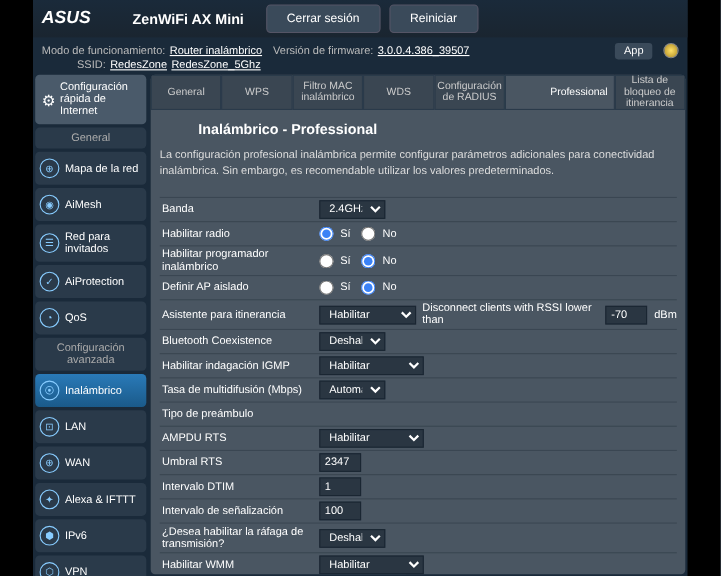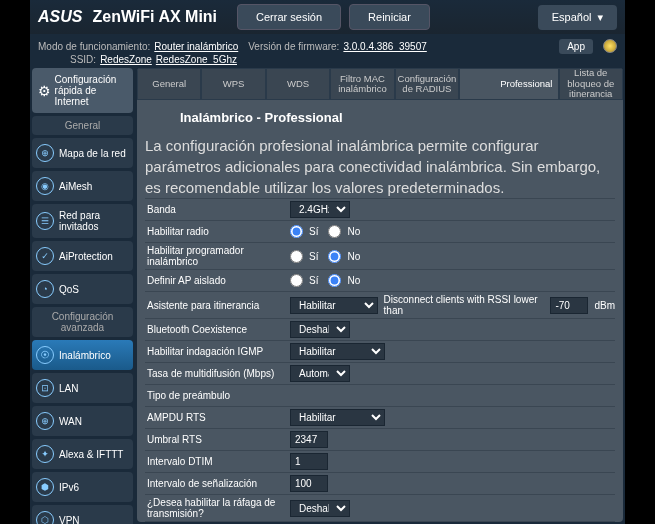--- a/index.html
+++ b/index.html
@@ -30,23 +30,24 @@
 .logo {
   font-family: "Arial Black", sans-serif;
   font-style: italic;
   font-weight: bold;
   font-size: 16px;
   color: #fff;
   margin-right: 10px;
 }
 .model {
   color: #fff;
-  font-size: 16px;
+  font-size: 13px;
   font-weight: bold;
   margin-right: 20px;
+  margin-left: 28px;
 }
 .tabbtn {
   background: #3a4a5a;
   color: #fff;
   padding: 6px 18px;
   border-radius: 4px;
   margin-right: 8px;
   font-size: 11px;
   cursor: pointer;
   border: 1px solid #556;
@@ -169,23 +170,23 @@
   overflow-y: auto;
 }
 .panel-title {
   color: #fff;
   font-size: 13px;
   font-weight: bold;
   margin-bottom: 10px;
   padding-left: 35px;
 }
 .panel-desc {
-  font-size: 15px;
+  font-size: 10px;
   color: #ddd;
-  margin-bottom: 0;
+  margin-bottom: 16px;
   line-height: 1.4;
 }
 .form-row {
   display: flex;
   align-items: center;
   border-top: 1px solid #3a4652;
   min-height: 22px;
   padding: 2px 0;
 }
 .form-label {
@@ -226,24 +227,20 @@
 </head>
 <body>
 
 <div class="wrapper">
   <div class="topbar">
     <span class="logo">ASUS</span>
     <span class="model">ZenWiFi AX Mini</span>
     <div class="tabbtn">Cerrar sesión</div>
     <div class="tabbtn">Reiniciar</div>
     <div class="spacer"></div>
-    <div class="lang">
-      <span>Español</span>
-      <span>▾</span>
-    </div>
   </div>
 
   <div class="infobar">
     <span>Modo de funcionamiento:</span>
     <span class="link">Router inalámbrico</span>
     <span style="margin-left:6px">Versión de firmware:</span>
     <span class="link">3.0.0.4.386_39507</span>
     <div class="spacer2"></div>
     <span class="appbtn">App</span>
     <span style="width:14px;height:14px;border:1px solid #888;border-radius:50%;display:inline-block;margin-left:6px;background:radial-gradient(#ffe066,#aa8822);"></span>
@@ -306,22 +303,22 @@
           <span class="navicon">⬡</span>
           <span>VPN</span>
         </div>
 
     </div>
 
     <div class="content">
       <div class="subtabs">
         <div class="subtab">General</div>
         <div class="subtab">WPS</div>
+        <div class="subtab">Filtro MAC inalámbrico</div>
         <div class="subtab">WDS</div>
-        <div class="subtab">Filtro MAC inalámbrico</div>
         <div class="subtab">Configuración de RADIUS</div>
         <div class="subtab active">Professional</div>
         <div class="subtab">Lista de bloqueo de itinerancia</div>
       </div>
 
       <div class="panel">
         <div class="panel-title">Inalámbrico - Professional</div>
         <div class="panel-desc">La configuración profesional inalámbrica permite configurar parámetros adicionales para conectividad inalámbrica. Sin embargo, es recomendable utilizar los valores predeterminados.</div>
 
         <div class="form-row">

